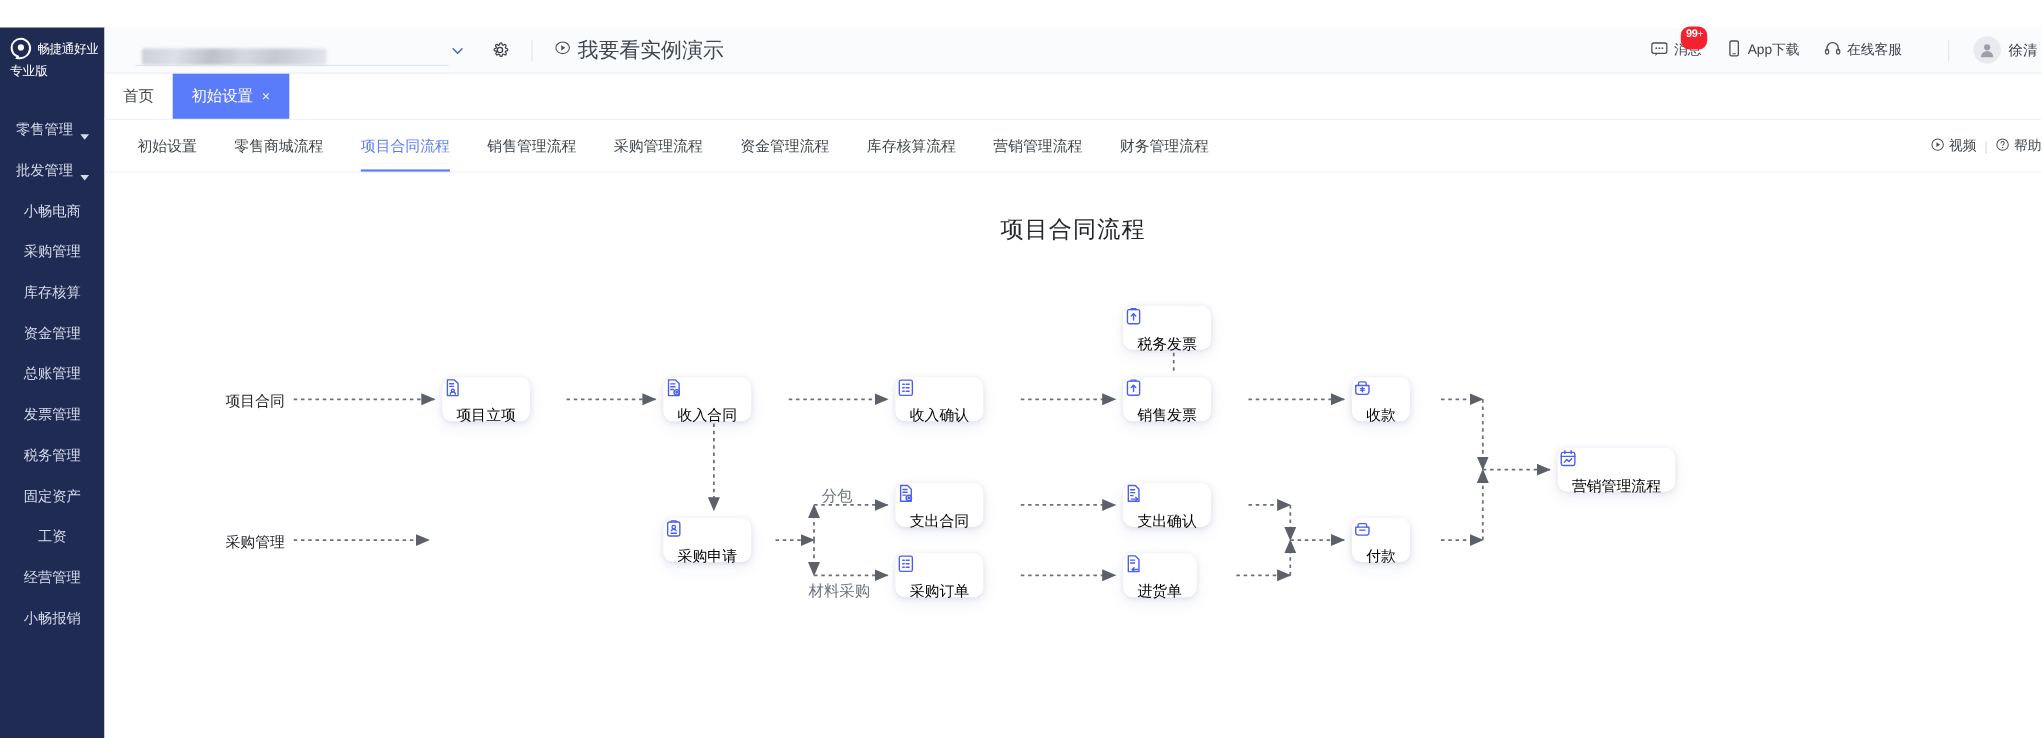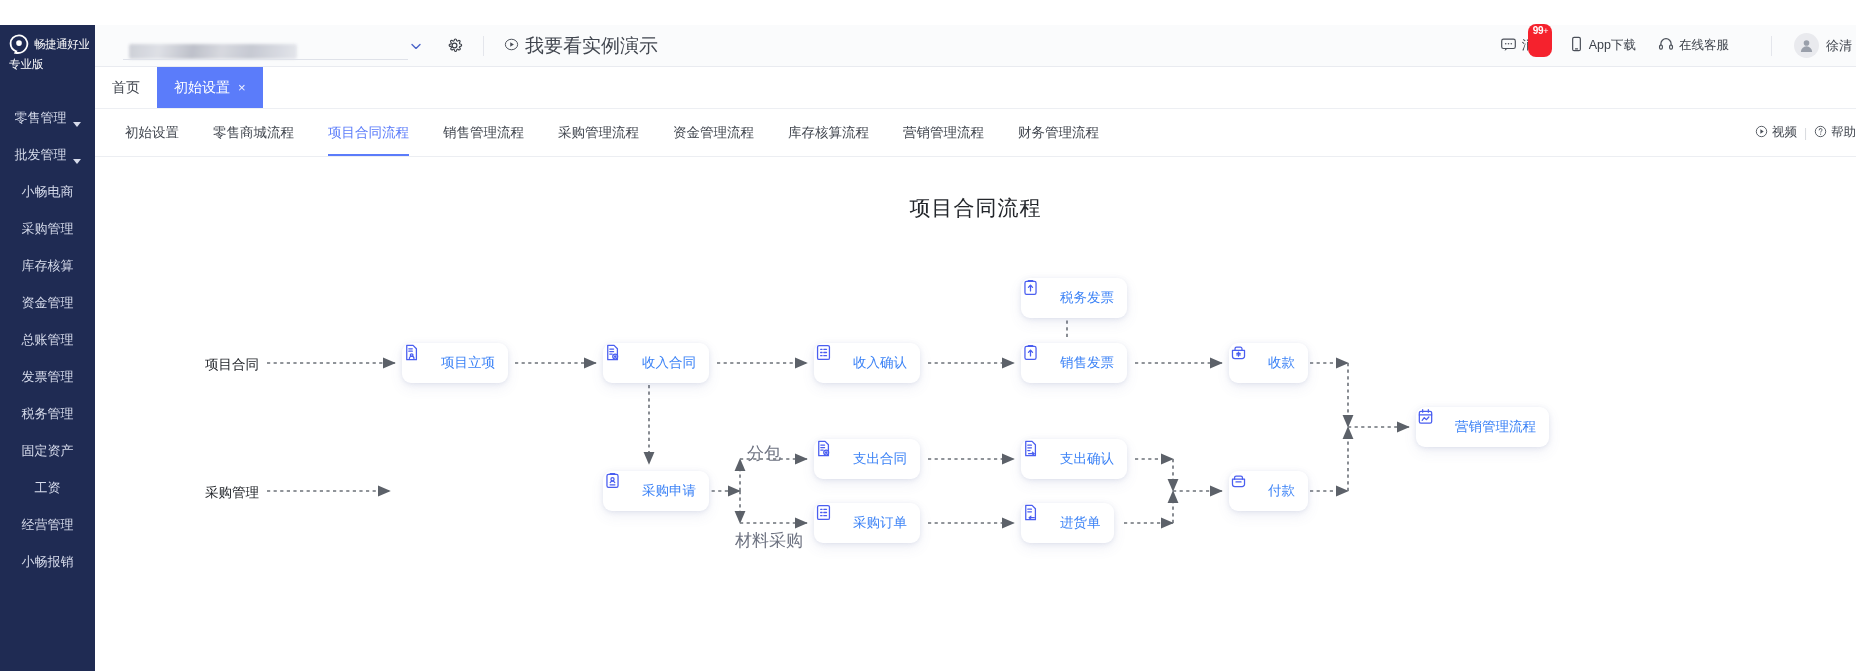--- a/index.html
+++ b/index.html
@@ -67,21 +67,21 @@
     margin-left: auto; display: flex; align-items: center;
     gap: 22px; padding-right: 4px;
   }
   .tb-item {
     display: flex; align-items: center; gap: 5px; position: relative;
     font-size: 12.5px; color: #3d424b; cursor: pointer; white-space: nowrap;
   }
   .badge {
     position: absolute; left: 28px; top: -12px;
     background: #f5222d; color: #fff; font-size: 10px; line-height: 14px;
-    height: 33px; padding: 0 4px 0 5px; border-radius: 8px; font-weight: bold;
+    height: 21px; padding: 0 4px 0 5px; border-radius: 8px; font-weight: bold;
     letter-spacing: -0.3px;
   }
   .badge small { font-weight: normal; font-size: 9px; }
   .avatar-wrap { display:flex; align-items:center; gap:7px; cursor:pointer; }
   .avatar {
     width: 25px; height: 25px; border-radius: 50%; background: #e9eaee;
     display: flex; align-items: center; justify-content: center;
   }
   .user-name { font-size: 13px; color: #3d424b; white-space: nowrap; }
 
@@ -133,28 +133,28 @@
     position: absolute; left: 0; right: 0; top: 37px; text-align: center;
     font-size: 21px; color: #23262b; letter-spacing: 1px;
   }
   .diagram { position: absolute; inset: 0; }
   .diagram svg { position: absolute; left:0; top:0; }
 
   .node {
     position: absolute; display: flex; align-items: center; gap: 7px;
     background: #ffffff; border-radius: 9px; padding: 0 13px; height: 40px;
     box-shadow: 0 1px 5px rgba(80,90,150,.13), 0 5px 14px rgba(90,100,170,.09);
-    font-size: 13.5px; color: #3b82f6; white-space: nowrap; cursor: pointer;
+    font-size: 13.5px; color: #000000; white-space: nowrap; cursor: pointer; flex-direction: column;
   }
   .node .nic { width: 19px; height: 19px; flex: 0 0 19px; display:flex; }
   .row-label {
     position: absolute; font-size: 13.5px; color: #23262b; white-space: nowrap;
   }
   .edge-label {
-    position: absolute; font-size: 17px; color: #6d7280; white-space: nowrap;
+    position: absolute; font-size: 14px; color: #6d7280; white-space: nowrap;
   }
 </style>
 </head>
 <body>
 
 <div id="app">
 
   <div class="sidebar">
     <div class="brand">
       <div class="brand-row">

